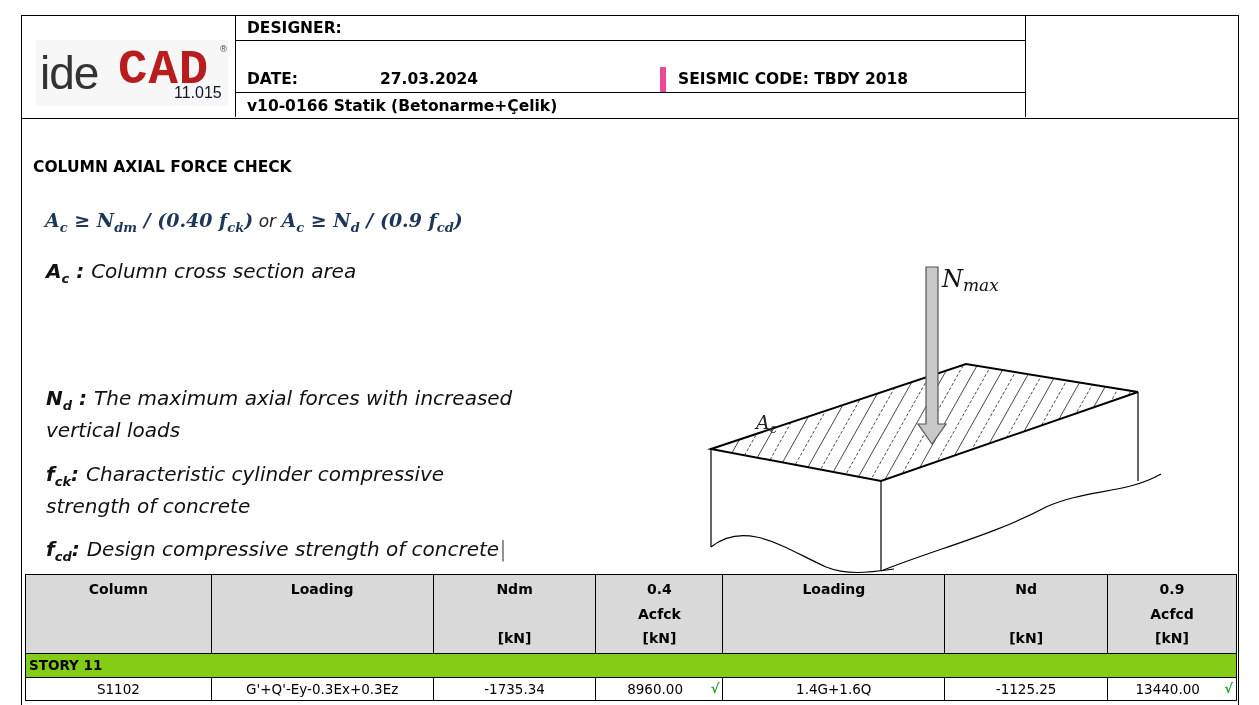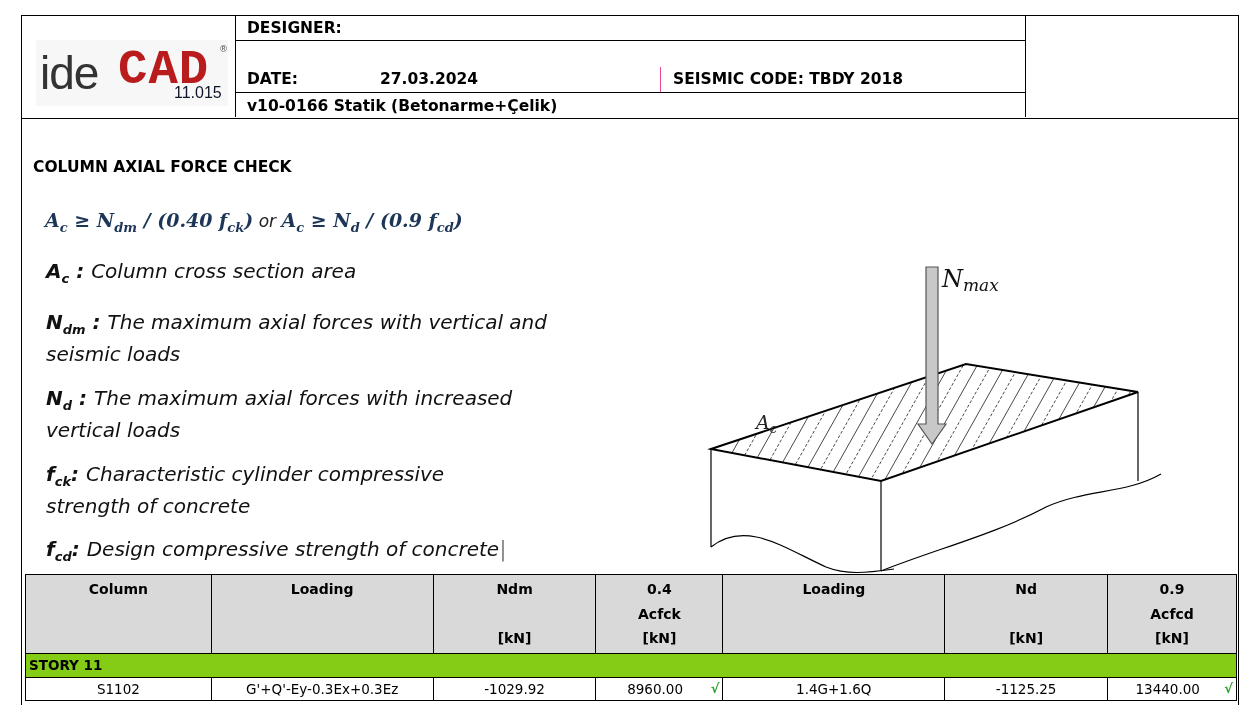--- a/index.html
+++ b/index.html
@@ -10,21 +10,21 @@
   .logo { position:absolute; left:14px; top:24px; width:192px; height:66px; background:#f7f7f7; }
   .logo-ide { position:absolute; left:4px; top:6px; font-family:"Liberation Sans", sans-serif; font-size:46px; color:#333; letter-spacing:-1px; font-weight:300; }
   .logo-cad { position:absolute; left:82px; top:2px; font-family:Liberation Mono, monospace; font-size:49px; font-weight:bold; color:#b91c1c; letter-spacing:1px; }
   .logo-reg { position:absolute; left:183px; top:4px; font-size:9px; color:#555; }
   .logo-ver { position:absolute; left:138px; top:44px; font-family:"Liberation Sans", sans-serif; font-size:16px; color:#0f172a; }
   .info { position:absolute; left:213px; top:0; width:790px; height:101px; border-right:1px solid #000; }
   .irow { position:absolute; left:0; width:790px; border-bottom:1px solid #000; font-weight:bold; font-size:15.5px; box-sizing:border-box; }
   .irow span { position:absolute; top:3px; white-space:nowrap;text-align:right; }
   .cap { position:absolute; left:12px; }
   .val { position:absolute; left:145px; }
-  .seismic { position:absolute; left:425px; top:0; height:100%; border-left:1px solid #ec4899; }
+  .seismic { position:absolute; left:425px; top:0; height:100%; border-left:6px solid #ec4899; }
   .seismic span { left:12px; }
   .section-title { position:absolute; left:11px; top:142px; font-weight:bold; font-size:15.5px;text-align:center; }
   .formula { position:absolute; left:23px; top:193px; font-family:"DejaVu Serif", serif; font-size:19px; font-weight:bold; font-style:italic; color:#1d3557; }
   .formula .or { font-family:"DejaVu Sans", sans-serif; font-weight:normal; color:#222; font-size:17px; }
   .formula sub { font-size:13px; }
   .def { position:absolute; left:24px; font-style:italic; font-size:20px; line-height:25px; color:#111; }
   .def b { font-style:italic; }
   .def sub { font-size:13px; }
   .figure { position:absolute; left:684px; top:233px; }
   table.grid { position:absolute; left:3px; top:558px; width:1212px; border-collapse:collapse; font-size:14px; }
@@ -67,23 +67,20 @@
   </div>
 
   <div class="section-title">COLUMN AXIAL FORCE CHECK</div>
 
   <div class="formula">
     <span>A</span><sub>c</sub><span> ≥ N</span><sub>dm</sub><span> / (0.40 f</span><sub>ck</sub><span>)</span><span class="or"> or </span><span>A</span><sub>c</sub><span> ≥ N</span><sub>d</sub><span> / (0.9 f</span><sub>cd</sub><span>)</span>
   </div>
 
   <div class="def" style="top:243px;width:520px;">
     <b>A</b><sub><b>c</b></sub><b> : </b><span>Column cross section area</span>
-  </div>
-  <div class="def" style="top:294px;width:530px;">
-    <b>N</b><sub><b>dm</b></sub><b> : </b><span>The maximum axial forces with vertical and seismic loads</span>
   </div>
   <div class="def" style="top:370px;width:540px;">
     <b>N</b><sub><b>d</b></sub><b> : </b><span>The maximum axial forces with increased vertical loads</span>
   </div>
   <div class="def" style="top:520px;width:560px;">
     <b>f</b><sub><b>cd</b></sub><b>: </b><span>Design compressive strength of concrete</span><span style="font-style:normal;color:#888;font-size:22px;">|</span>
   </div>
   <div class="def" style="top:446px;width:470px;">
     <b>f</b><sub><b>ck</b></sub><b>: </b><span>Characteristic cylinder compressive strength of concrete</span>
   </div>
@@ -183,21 +180,21 @@
           </th>
       </tr>
     </thead>
     <tbody>
       <tr class="story">
         <td colspan="7">STORY 11</td>
       </tr>
       <tr>
         <td>S1102</td>
         <td>G'+Q'-Ey-0.3Ex+0.3Ez</td>
-        <td>-1029.92</td>
+        <td>-1735.34</td>
         <td><span>8960.00</span><span class="check">√</span></td>
         <td>1.4G+1.6Q</td>
         <td>-1125.25</td>
         <td><span>13440.00</span><span class="check">√</span></td>
       </tr>
     </tbody>
   </table>
 </div>
 
 </body></html>

